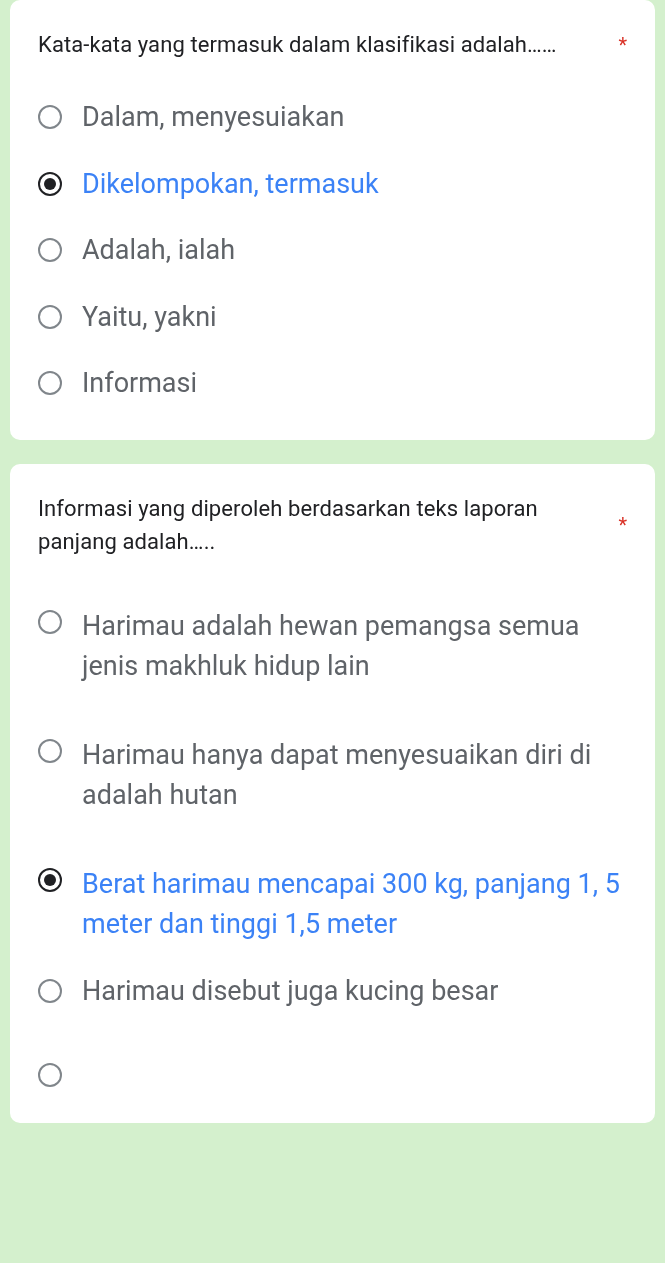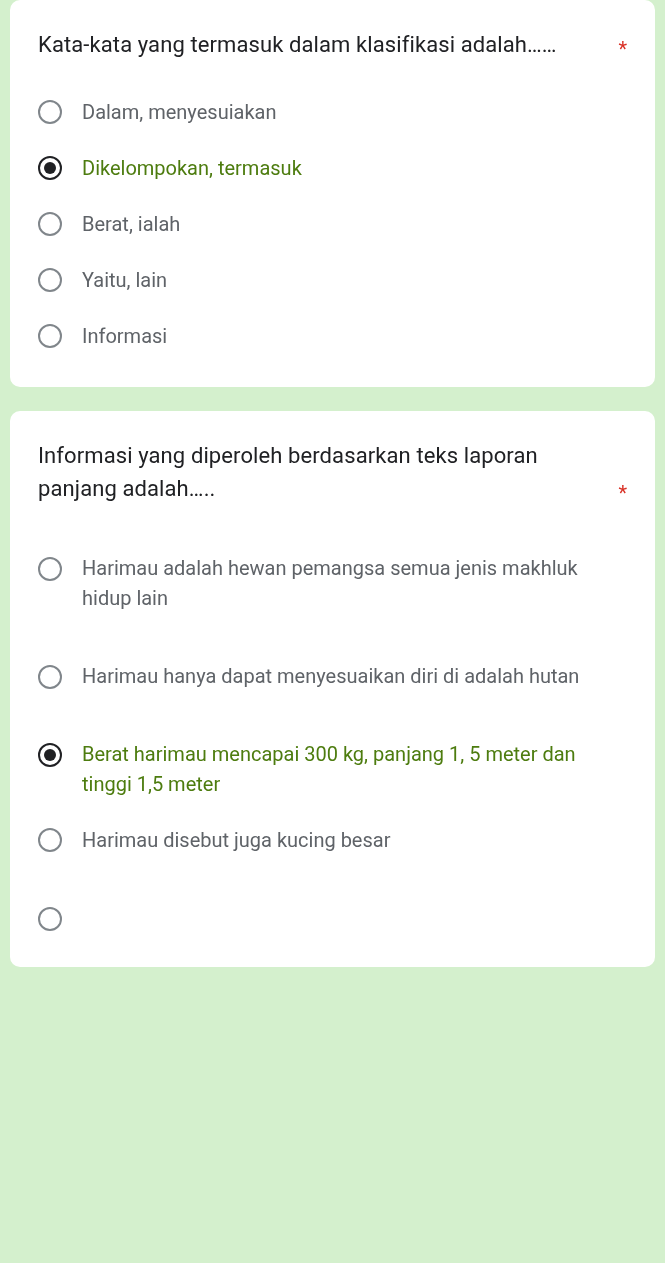--- a/index.html
+++ b/index.html
@@ -11,21 +11,21 @@
     padding: 0 10px;
   }
   .card {
     background: #fff;
     border-radius: 10px;
     padding: 28px 28px 36px 28px;
     margin-bottom: 24px;
   }
   .question-row {
     display: flex;
-    align-items: flex-end;
+    align-items: center;
     margin-bottom: 36px;
   }
   .question-text {
     font-size: 22px;
     color: #202124;
     line-height: 1.5;
     flex: 1;
     letter-spacing: 0.1px;
   }
   .required {
@@ -57,50 +57,50 @@
   .radio.selected::after {
     content: "";
     position: absolute;
     top: 50%; left: 50%;
     width: 12px; height: 12px;
     background: #202124;
     border-radius: 50%;
     transform: translate(-50%, -50%);
   }
   .option-label {
-    font-size: 20px;
+    font-size: 27px;
     line-height: 1.5;
     color: #5f6368;
   }
-  .option.selected .option-label { color: #4d7c0f; }
+  .option.selected .option-label { color: #3b82f6; }
 </style>
 </head>
 <body>
 
 <div class="card">
   <div class="question-row">
     <div class="question-text">Kata-kata yang termasuk dalam  klasifikasi adalah……</div>
     <div class="required">*</div>
   </div>
 
   <div class="option">
     <span class="radio unselected"></span>
     <span class="option-label">Dalam, menyesuiakan</span>
   </div>
   <div class="option selected">
     <span class="radio selected"></span>
     <span class="option-label">Dikelompokan, termasuk</span>
   </div>
   <div class="option">
     <span class="radio unselected"></span>
-    <span class="option-label">Berat, ialah</span>
+    <span class="option-label">Adalah, ialah</span>
   </div>
   <div class="option">
     <span class="radio unselected"></span>
-    <span class="option-label">Yaitu, lain</span>
+    <span class="option-label">Yaitu, yakni</span>
   </div>
   <div class="option">
     <span class="radio unselected"></span>
     <span class="option-label">Informasi</span>
   </div>
 </div>
 
 <div class="card">
   <div class="question-row">
     <div class="question-text">Informasi yang diperoleh berdasarkan teks laporan panjang adalah…..</div>

